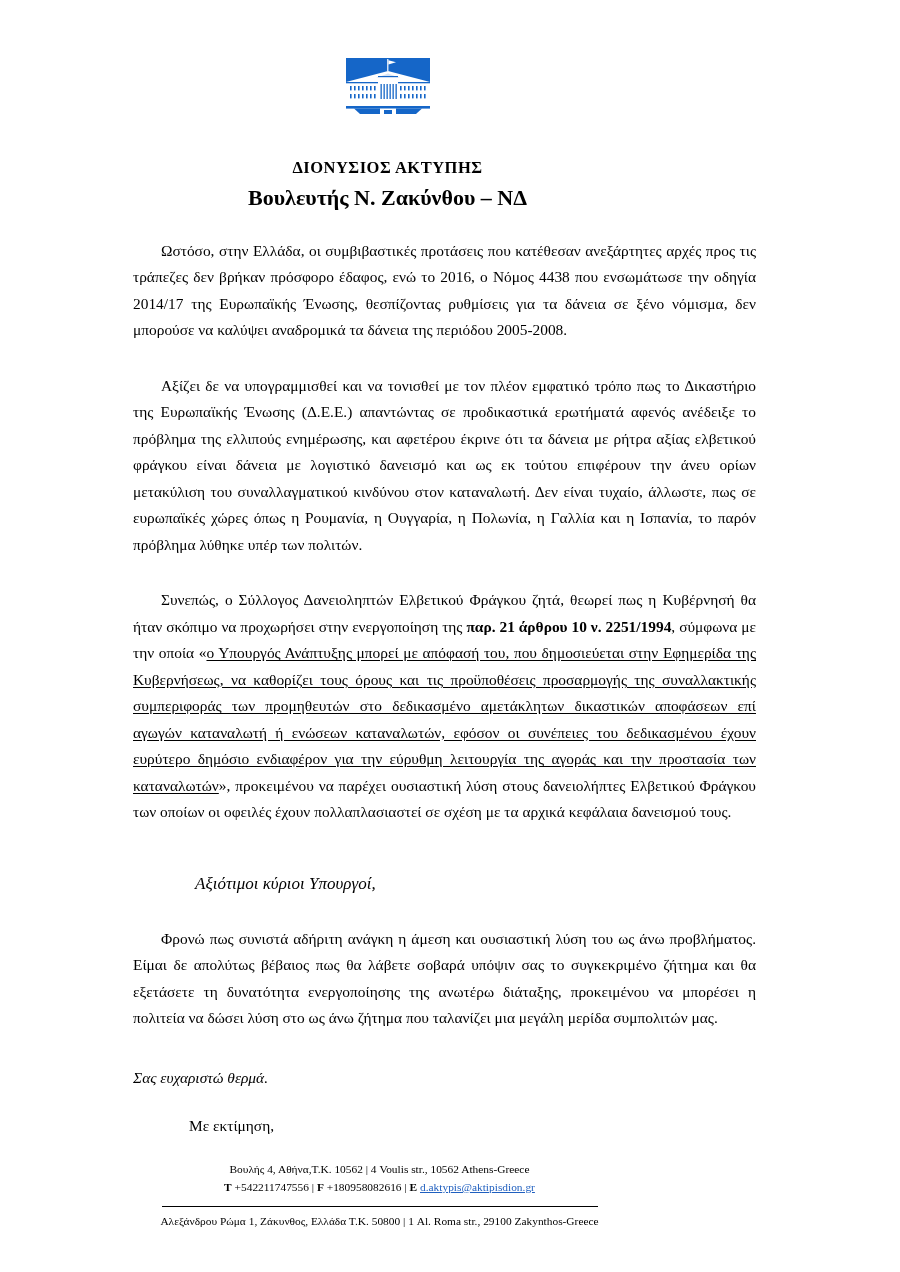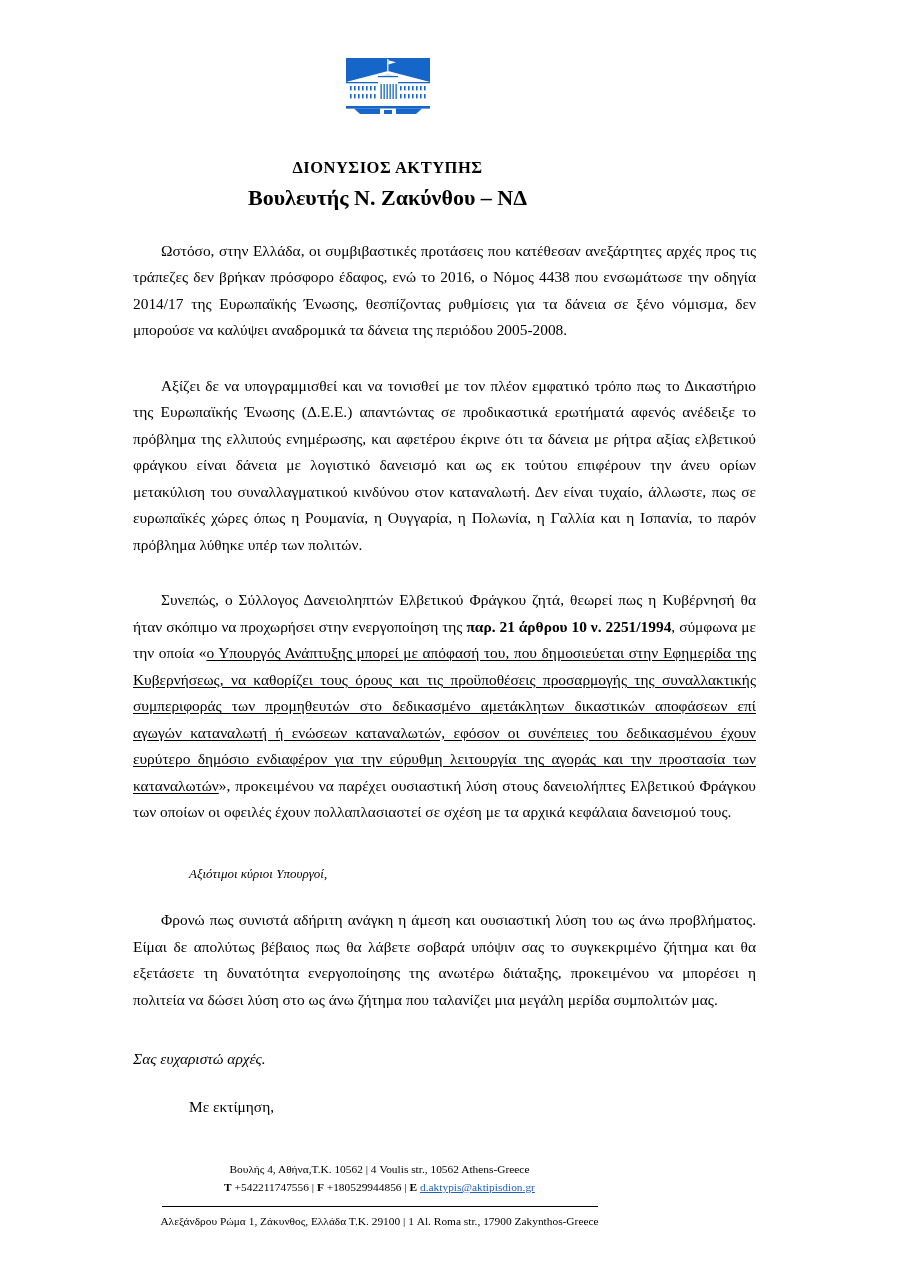--- a/index.html
+++ b/index.html
@@ -60,24 +60,24 @@
     hyphens: none;
   }
   .spacer-14 { height: 14px; }
   .spacer-18 { height: 18px; }
   .spacer-22 { height: 22px; }
 
   .b { font-weight: bold; }
   .u { text-decoration: underline; text-underline-offset: 2px; }
 
   .salutation {
-    font-size: 13px;
+    font-size: 17px;
     font-style: italic;
     line-height: 1.72;
-    margin: 0;
+    margin: 6px;
     text-indent: 56px;
   }
   .thanks {
     font-size: 15.4px;
     font-style: italic;
     line-height: 1.72;
     margin: 0;
   }
   .regards {
     font-size: 15.4px;
@@ -203,35 +203,35 @@
     <div class="spacer-22"></div>
 
     <p class="salutation">Αξιότιμοι κύριοι Υπουργοί,</p>
 
     <div class="spacer-22"></div>
 
     <p class="para">Φρονώ πως συνιστά αδήριτη ανάγκη η άμεση και ουσιαστική λύση του ως άνω προβλήματος. Είμαι δε απολύτως βέβαιος πως θα λάβετε σοβαρά υπόψιν σας το συγκεκριμένο ζήτημα και θα εξετάσετε τη δυνατότητα ενεργοποίησης της ανωτέρω διάταξης, προκειμένου να μπορέσει η πολιτεία να δώσει λύση στο ως άνω ζήτημα που ταλανίζει μια μεγάλη μερίδα συμπολιτών μας.</p>
 
     <div class="spacer-18"></div>
 
-    <p class="thanks">Σας ευχαριστώ αρχές.</p>
+    <p class="thanks">Σας ευχαριστώ θερμά.</p>
 
     <div class="spacer-22"></div>
 
     <p class="regards">Με εκτίμηση,</p>
 
   </div>
 
   <div class="footer">
 
     <div class="footer-block">
       <div class="footer-line">Βουλής 4, Αθήνα,Τ.Κ. 10562 | 4 Voulis str., 10562 Athens-Greece</div>
-      <div class="footer-line"><span class="lbl">T</span>&nbsp;<span>+542211747556</span>&nbsp;<span>|</span>&nbsp;<span class="lbl">F</span>&nbsp;<span>+180529944856</span>&nbsp;<span>|</span>&nbsp;<span class="lbl">E</span>&nbsp;<span class="maillink">d.aktypis@aktipisdion.gr</span></div>
+      <div class="footer-line"><span class="lbl">T</span>&nbsp;<span>+542211747556</span>&nbsp;<span>|</span>&nbsp;<span class="lbl">F</span>&nbsp;<span>+180958082616</span>&nbsp;<span>|</span>&nbsp;<span class="lbl">E</span>&nbsp;<span class="maillink">d.aktypis@aktipisdion.gr</span></div>
     </div>
 
     <div class="footer-rule"></div>
 
     <div class="footer-block">
-      <div class="footer-line">Αλεξάνδρου Ρώμα 1, Ζάκυνθος, Ελλάδα Τ.Κ. 29100 | 1 Al. Roma str., 17900 Zakynthos-Greece</div>
+      <div class="footer-line">Αλεξάνδρου Ρώμα 1, Ζάκυνθος, Ελλάδα Τ.Κ. 50800 | 1 Al. Roma str., 29100 Zakynthos-Greece</div>
     </div>
 
   </div>
 </div>
 
 </body></html>

